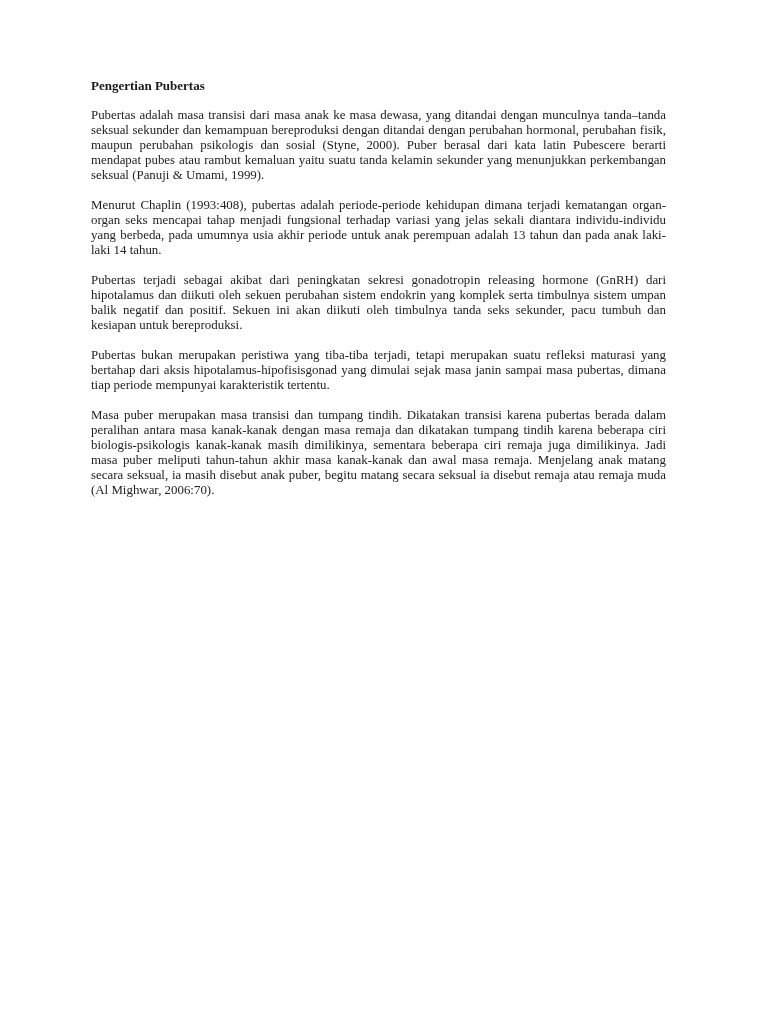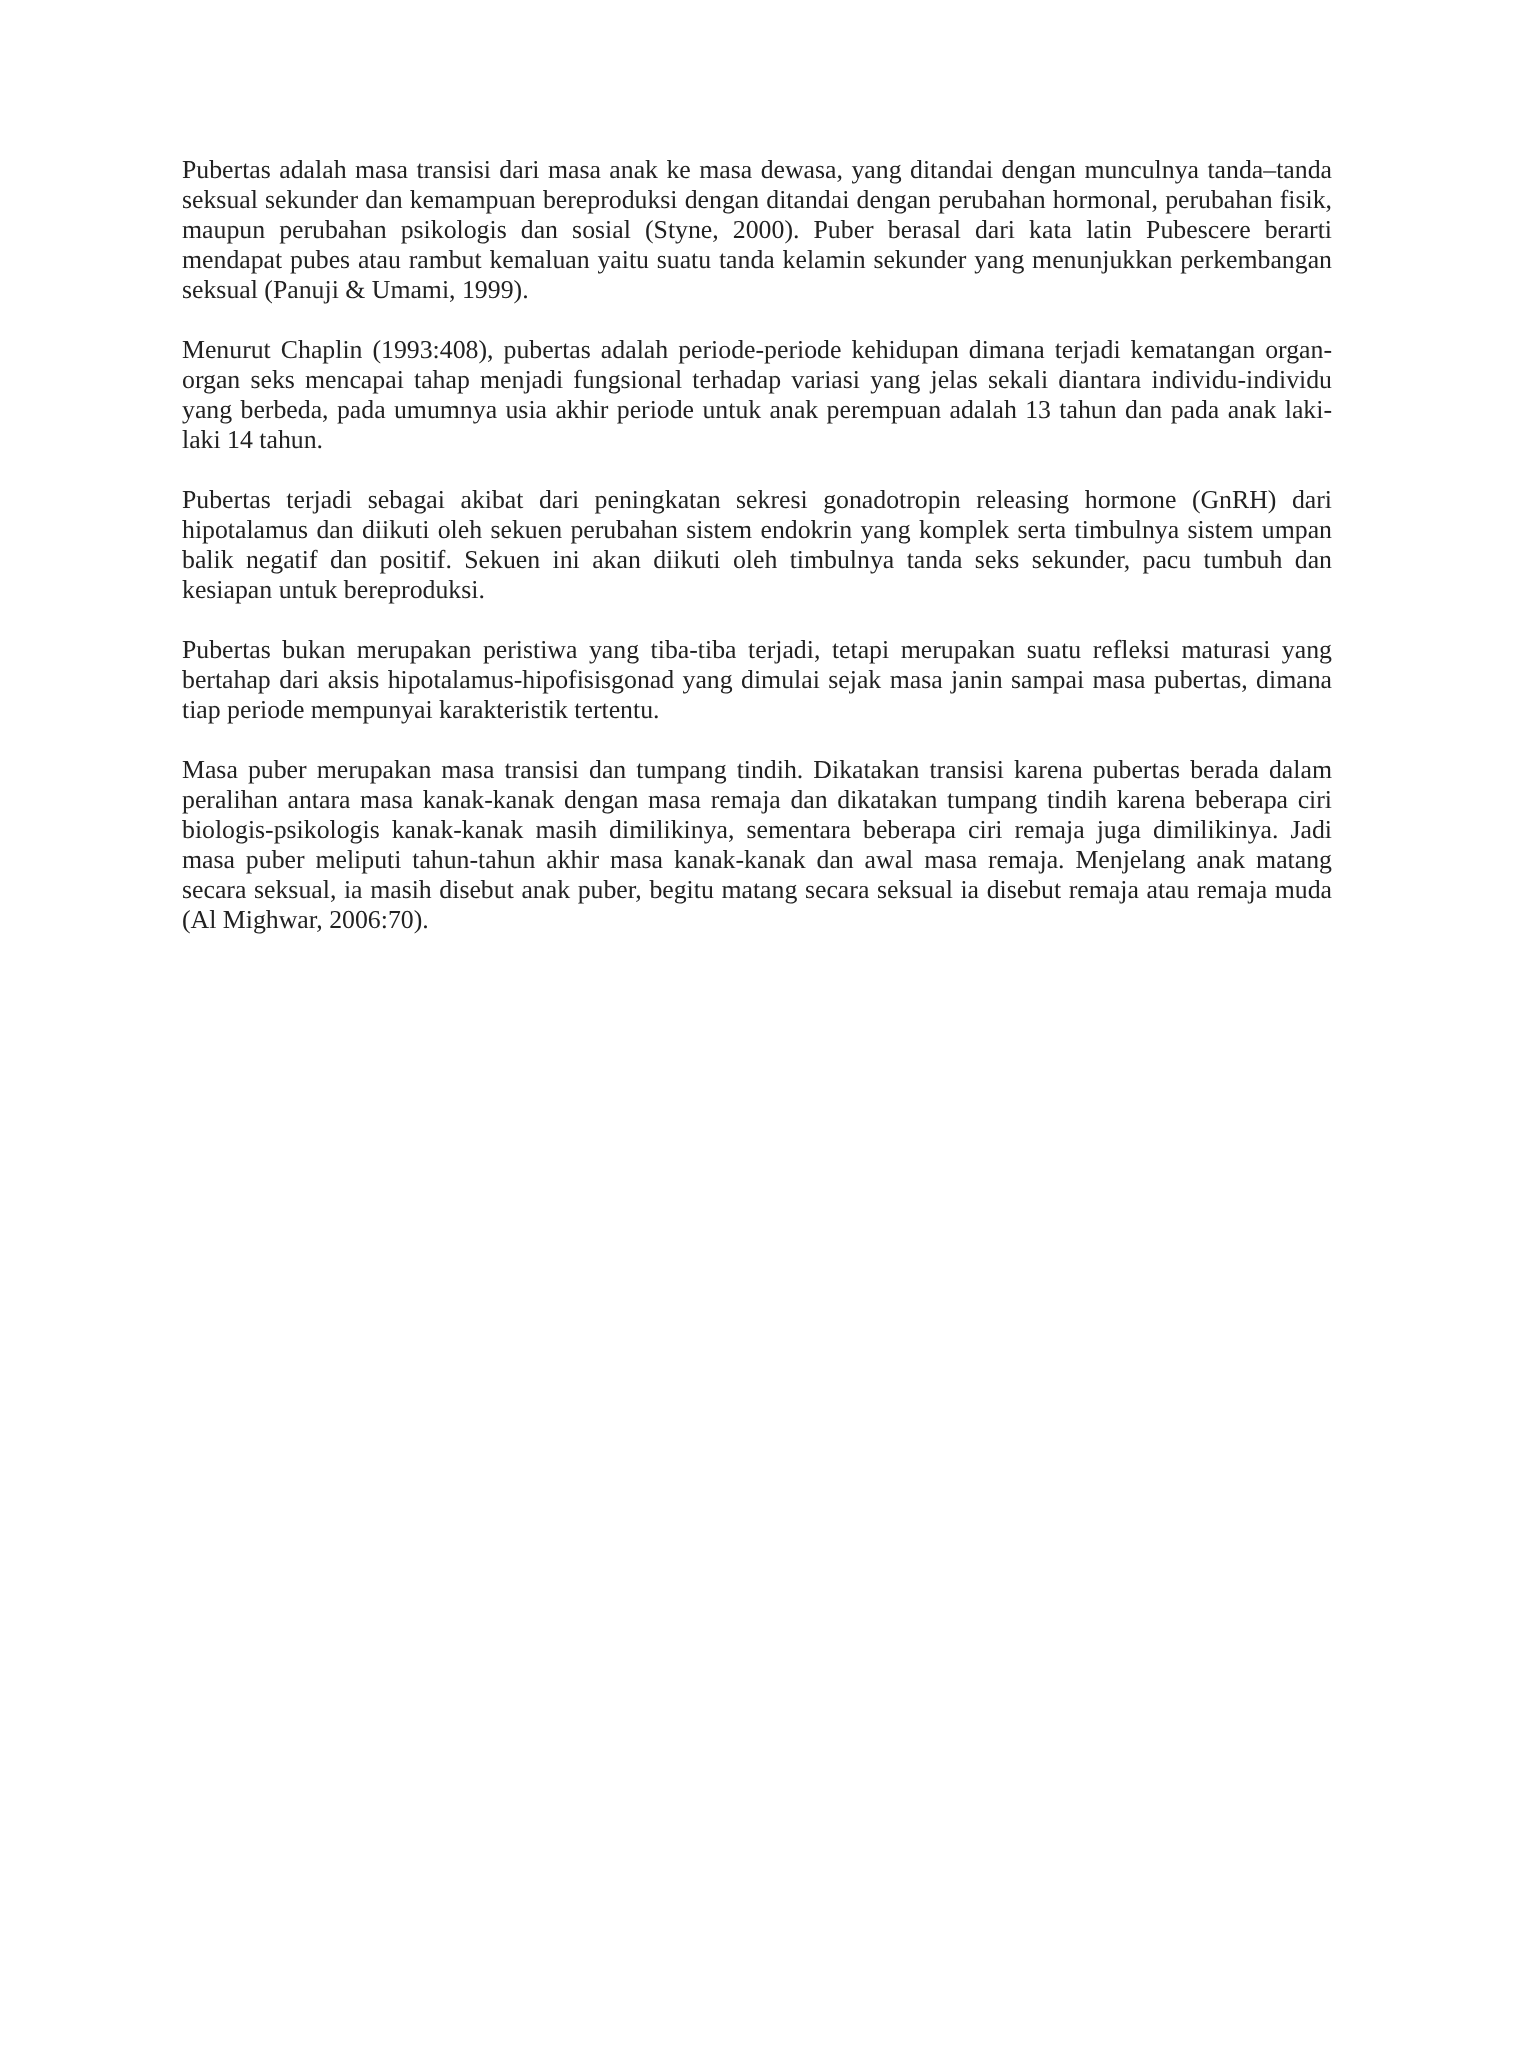--- a/index.html
+++ b/index.html
@@ -18,18 +18,19 @@
   }
   .para {
     font-size: 12.9px; line-height: 15px; text-align: justify; margin: 0 11px 15px 0;
     text-align-last: left;
   }
 </style>
 </head>
 <body>
 
 <div class="page">
+  <h1 class="title">Pengertian Pubertas</h1>
   <p class="para">Pubertas adalah masa transisi dari masa anak ke masa dewasa, yang ditandai dengan munculnya tanda–tanda seksual sekunder dan kemampuan bereproduksi dengan ditandai dengan perubahan hormonal, perubahan fisik, maupun perubahan psikologis dan sosial (Styne, 2000). Puber berasal dari kata latin Pubescere berarti mendapat pubes atau rambut kemaluan yaitu suatu tanda kelamin sekunder yang menunjukkan perkembangan seksual (Panuji &amp; Umami, 1999).</p>
   <p class="para">Menurut Chaplin (1993:408), pubertas adalah periode-periode kehidupan dimana terjadi kematangan organ-organ seks mencapai tahap menjadi fungsional terhadap variasi yang jelas sekali diantara individu-individu yang berbeda, pada umumnya usia akhir periode untuk anak perempuan adalah 13 tahun dan pada anak laki-laki 14 tahun.</p>
   <p class="para">Pubertas terjadi sebagai akibat dari peningkatan sekresi gonadotropin releasing hormone (GnRH) dari hipotalamus dan diikuti oleh sekuen perubahan sistem endokrin yang komplek serta timbulnya sistem umpan balik negatif dan positif. Sekuen ini akan diikuti oleh timbulnya tanda seks sekunder, pacu tumbuh dan kesiapan untuk bereproduksi.</p>
   <p class="para">Pubertas bukan merupakan peristiwa yang tiba-tiba terjadi, tetapi merupakan suatu refleksi maturasi yang bertahap dari aksis hipotalamus-hipofisisgonad yang dimulai sejak masa janin sampai masa pubertas, dimana tiap periode mempunyai karakteristik tertentu.</p>
   <p class="para">Masa puber merupakan masa transisi dan tumpang tindih. Dikatakan transisi karena pubertas berada dalam peralihan antara masa kanak-kanak dengan masa remaja dan dikatakan tumpang tindih karena beberapa ciri biologis-psikologis kanak-kanak masih dimilikinya, sementara beberapa ciri remaja juga dimilikinya. Jadi masa puber meliputi tahun-tahun akhir masa kanak-kanak dan awal masa remaja. Menjelang anak matang secara seksual, ia masih disebut anak puber, begitu matang secara seksual ia disebut remaja atau remaja muda (Al Mighwar, 2006:70).</p>
 </div>
 
 </body></html>

